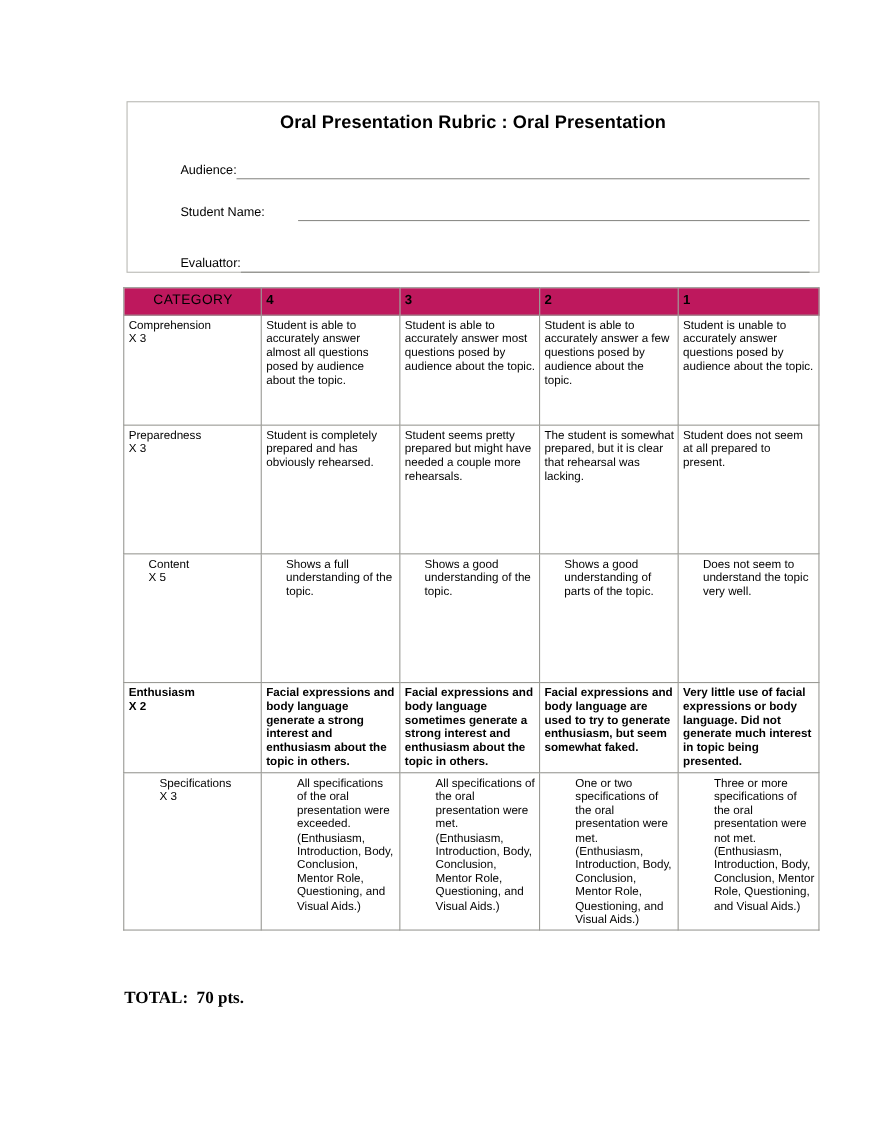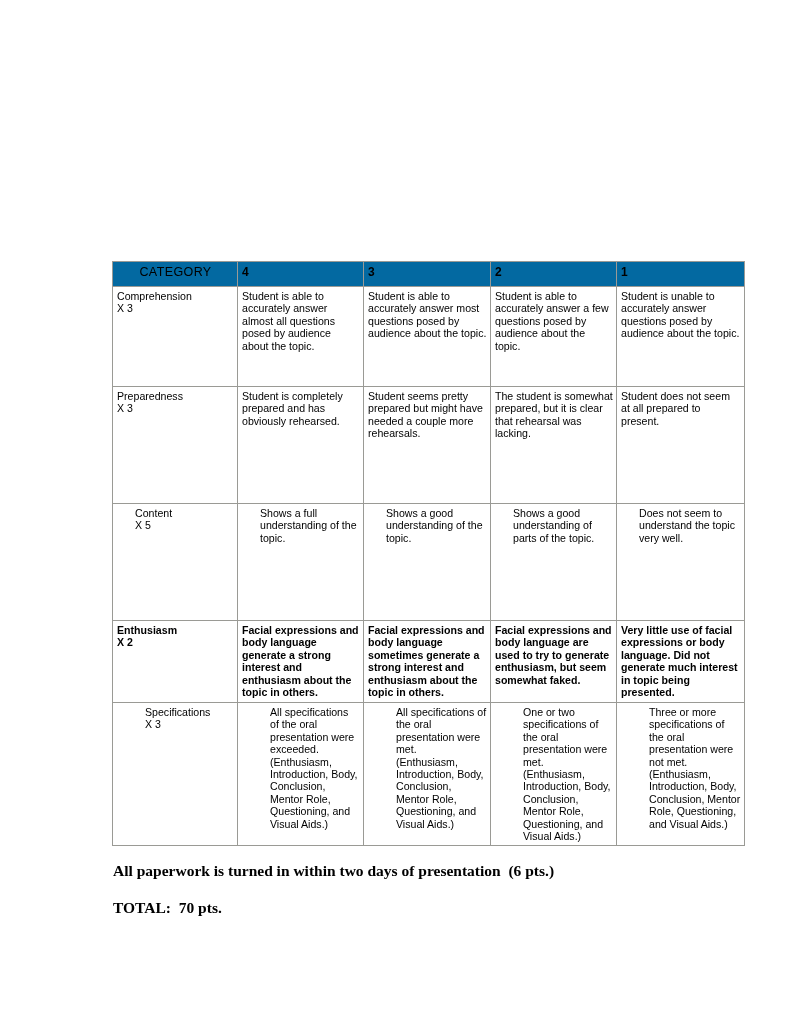--- a/index.html
+++ b/index.html
@@ -88,21 +88,21 @@
     border: 1px solid #9a9a95;
     vertical-align: top;
     padding: 3px 3px 3px 4px;
     font-size: 10.6px;
     line-height: 12.4px;
     font-weight: normal;
     text-align: left;
   }
 
   .rubric-table thead th {
-    background: #0369a1;
+    background: #be185d;
     font-weight: bold;
     font-size: 12px;
     height: 20px;
     padding-top: 2px;
     padding-bottom: 2px;
     line-height: 16px;
   }
   .rubric-table thead th.cat {
     text-align: center;
     font-weight: normal;
@@ -146,20 +146,40 @@
     color: #000000;
   }
   .footer-note.paperwork { left: 113px; top: 862px; }
   .footer-note.total     { left: 113px; top: 899px; }
 </style>
 </head>
 <body>
 
 <div class="page">
 
+  <div class="header-box">
+
+    <div class="doc-title">Oral Presentation Rubric : Oral Presentation</div>
+
+    <div class="field-row audience">
+      <span class="field-label">Audience:</span>
+      <span class="field-rule"></span>
+    </div>
+
+    <div class="field-row student">
+      <span class="field-label">Student Name:</span>
+      <span class="field-rule"></span>
+    </div>
+
+    <div class="field-row evaluator">
+      <span class="field-label">Evaluattor:</span>
+      <span class="field-rule"></span>
+    </div>
+
+  </div>
 
   <table class="rubric-table">
     <colgroup>
       <col class="c0">
         <col class="c1">
         <col class="c2">
         <col class="c3">
         <col class="c4">
     </colgroup>
     <thead>
@@ -228,17 +248,16 @@
 (Enthusiasm, Introduction, Body, Conclusion, Mentor Role, Questioning, and Visual Aids.)</td>
         <td class="desc-cell">One or two specifications of the oral presentation were met.
 (Enthusiasm, Introduction, Body, Conclusion, Mentor Role, Questioning, and Visual Aids.)</td>
         <td class="desc-cell">Three or more specifications of the oral presentation were not met.
 (Enthusiasm, Introduction, Body, Conclusion, Mentor Role, Questioning, and Visual Aids.)</td>
       </tr>
 
     </tbody>
   </table>
 
-  <div class="footer-note paperwork">All paperwork is turned in within two days of presentation  (6 pts.)</div>
 
   <div class="footer-note total">TOTAL:  70 pts.</div>
 
 </div>
 
 </body></html>

